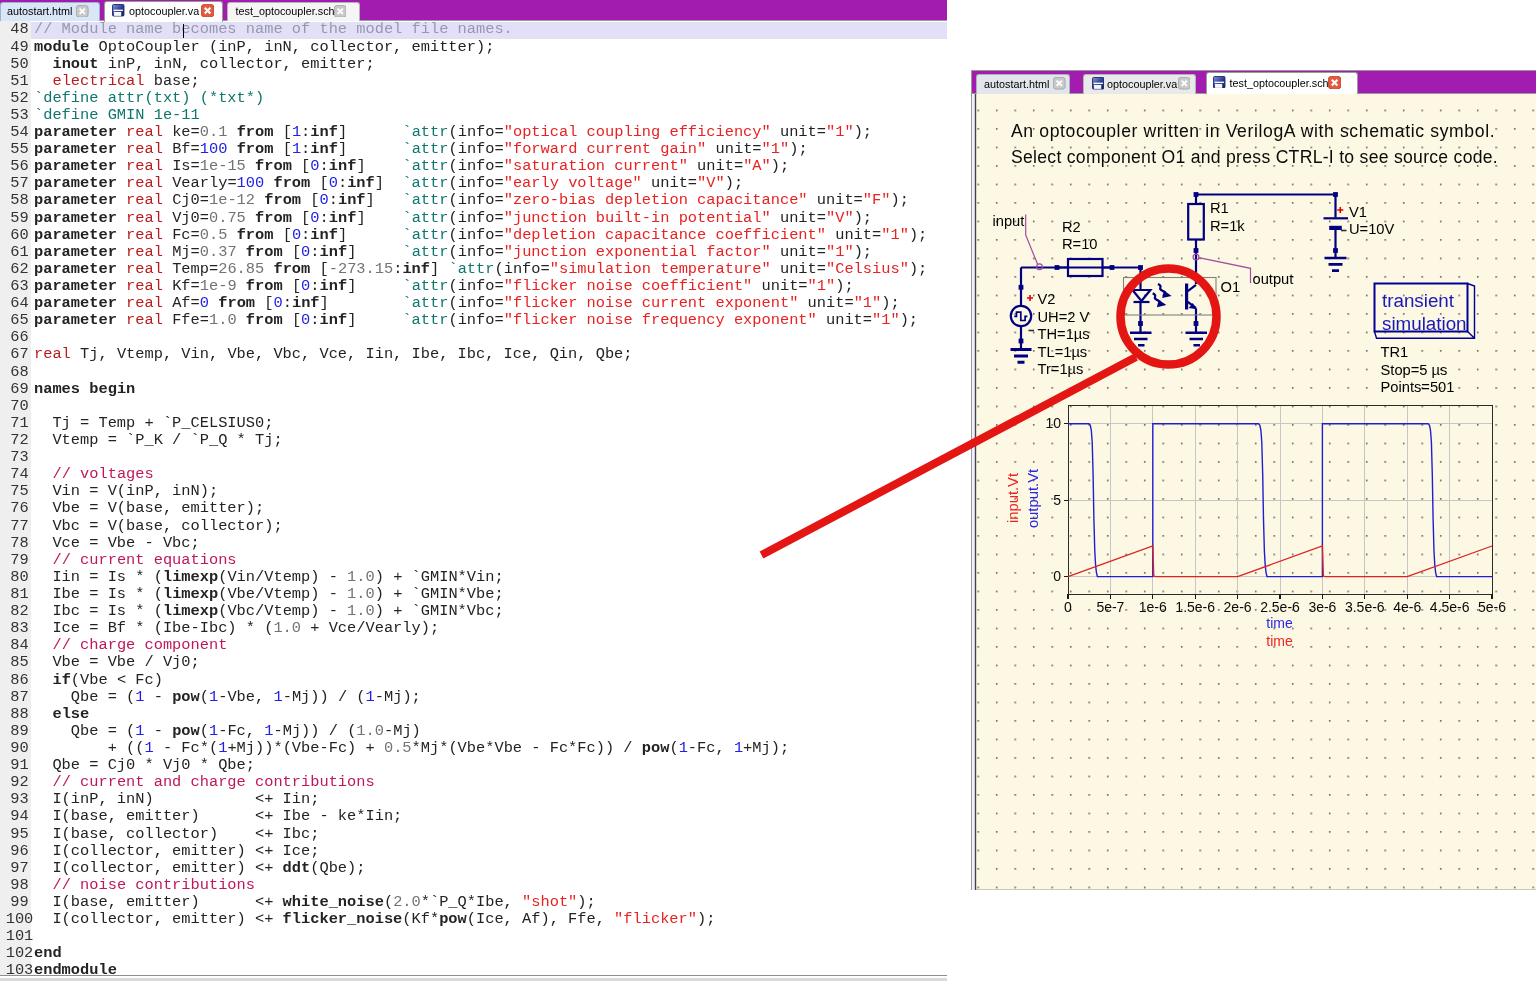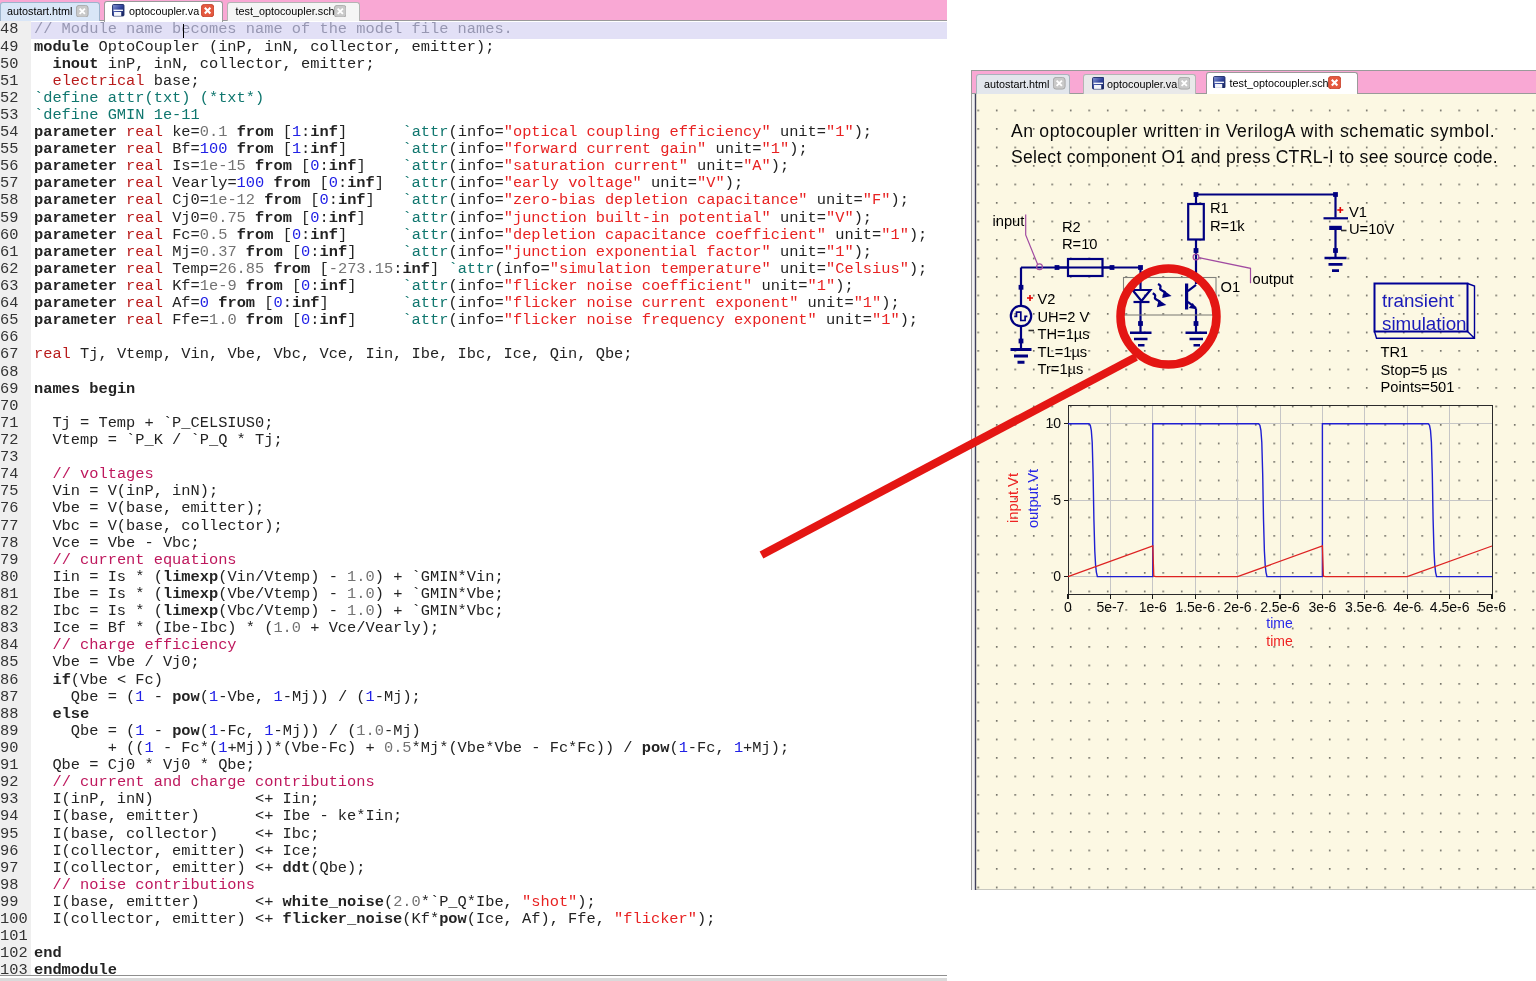--- a/index.html
+++ b/index.html
@@ -1,24 +1,24 @@
 <!DOCTYPE html>
 <html><head><meta charset="utf-8"><style>
 *{margin:0;padding:0;box-sizing:border-box}
 html,body{width:1536px;height:981px;background:#fff;overflow:hidden;font-family:"Liberation Sans",sans-serif}
 #editor{position:absolute;left:0;top:0;width:947px;height:981px;background:#fff}
-.tabbar{position:absolute;background:#f9a8d4;border-bottom:1px solid #9a9a9a}
+.tabbar{position:absolute;background:#a21caf;border-bottom:1px solid #9a9a9a}
 #ltabs{left:0;top:0;width:947px;height:21px}
 .tab{position:absolute;font-size:10.8px;color:#1a1a1a;border:1px solid #b4b4b4;border-bottom:none;border-radius:3px 3px 0 0}
 #codewrap{position:absolute;left:0;top:21px;width:947px;height:955px;border-bottom:1.6px solid #8e8e8e;overflow:hidden}
 #gutter{position:absolute;left:0;top:0;width:31px;height:955px;background:#efefef}
 #sel48{position:absolute;left:31px;top:1.0px;width:916px;height:17.1px;background:#e2e0f6}
 #cursor{position:absolute;left:182.6px;top:2.5px;width:1.6px;height:14.5px;background:#000}
 pre{font-family:"Liberation Mono",monospace;font-size:15.35px;line-height:17.11px;position:absolute;top:0.4px}
-#nums{left:0;width:39px;text-align:left;color:#333}
+#nums{left:0;width:39px;text-align:center;color:#333}
 #code{left:34px;color:#232323}
 #code .c{color:#be185d}
 #code .c8{color:#9797b2}
 #code .t{color:#b91c1c}
 #code .g{color:#0f766e}
 #code .i{color:#2121e6}
 #code .f{color:#737373}
 #code .s{color:#e82222}
 #code b,#nums b{font-weight:bold}
 #rightpane{position:absolute;left:971px;top:70px;width:565px;height:820px;border:1px solid #9a9a9a;border-right:none;background:#fff}
@@ -118,21 +118,21 @@
   <span class="c">// voltages</span>
   Vin = V(inP, inN);
   Vbe = V(base, emitter);
   Vbc = V(base, collector);
   Vce = Vbe - Vbc;
   <span class="c">// current equations</span>
   Iin = Is * (<b>limexp</b>(Vin/Vtemp) - <span class="f">1.0</span>) + `GMIN*Vin;
   Ibe = Is * (<b>limexp</b>(Vbe/Vtemp) - <span class="f">1.0</span>) + `GMIN*Vbe;
   Ibc = Is * (<b>limexp</b>(Vbc/Vtemp) - <span class="f">1.0</span>) + `GMIN*Vbc;
   Ice = Bf * (Ibe-Ibc) * (<span class="f">1.0</span> + Vce/Vearly);
-  <span class="c">// charge efficiency</span>
+  <span class="c">// charge component</span>
   Vbe = Vbe / Vj0;
   <b>if</b>(Vbe &lt; Fc)
     Qbe = (<span class="i">1</span> - <b>pow</b>(<span class="i">1</span>-Vbe, <span class="i">1</span>-Mj)) / (<span class="i">1</span>-Mj);
   <b>else</b>
     Qbe = (<span class="i">1</span> - <b>pow</b>(<span class="i">1</span>-Fc, <span class="i">1</span>-Mj)) / (<span class="f">1.0</span>-Mj)
         + ((<span class="i">1</span> - Fc*(<span class="i">1</span>+Mj))*(Vbe-Fc) + <span class="f">0.5</span>*Mj*(Vbe*Vbe - Fc*Fc)) / <b>pow</b>(<span class="i">1</span>-Fc, <span class="i">1</span>+Mj);
   Qbe = Cj0 * Vj0 * Qbe;
   <span class="c">// current and charge contributions</span>
   I(inP, inN)           &lt;+ Iin;
   I(base, emitter)      &lt;+ Ibe - ke*Iin;

